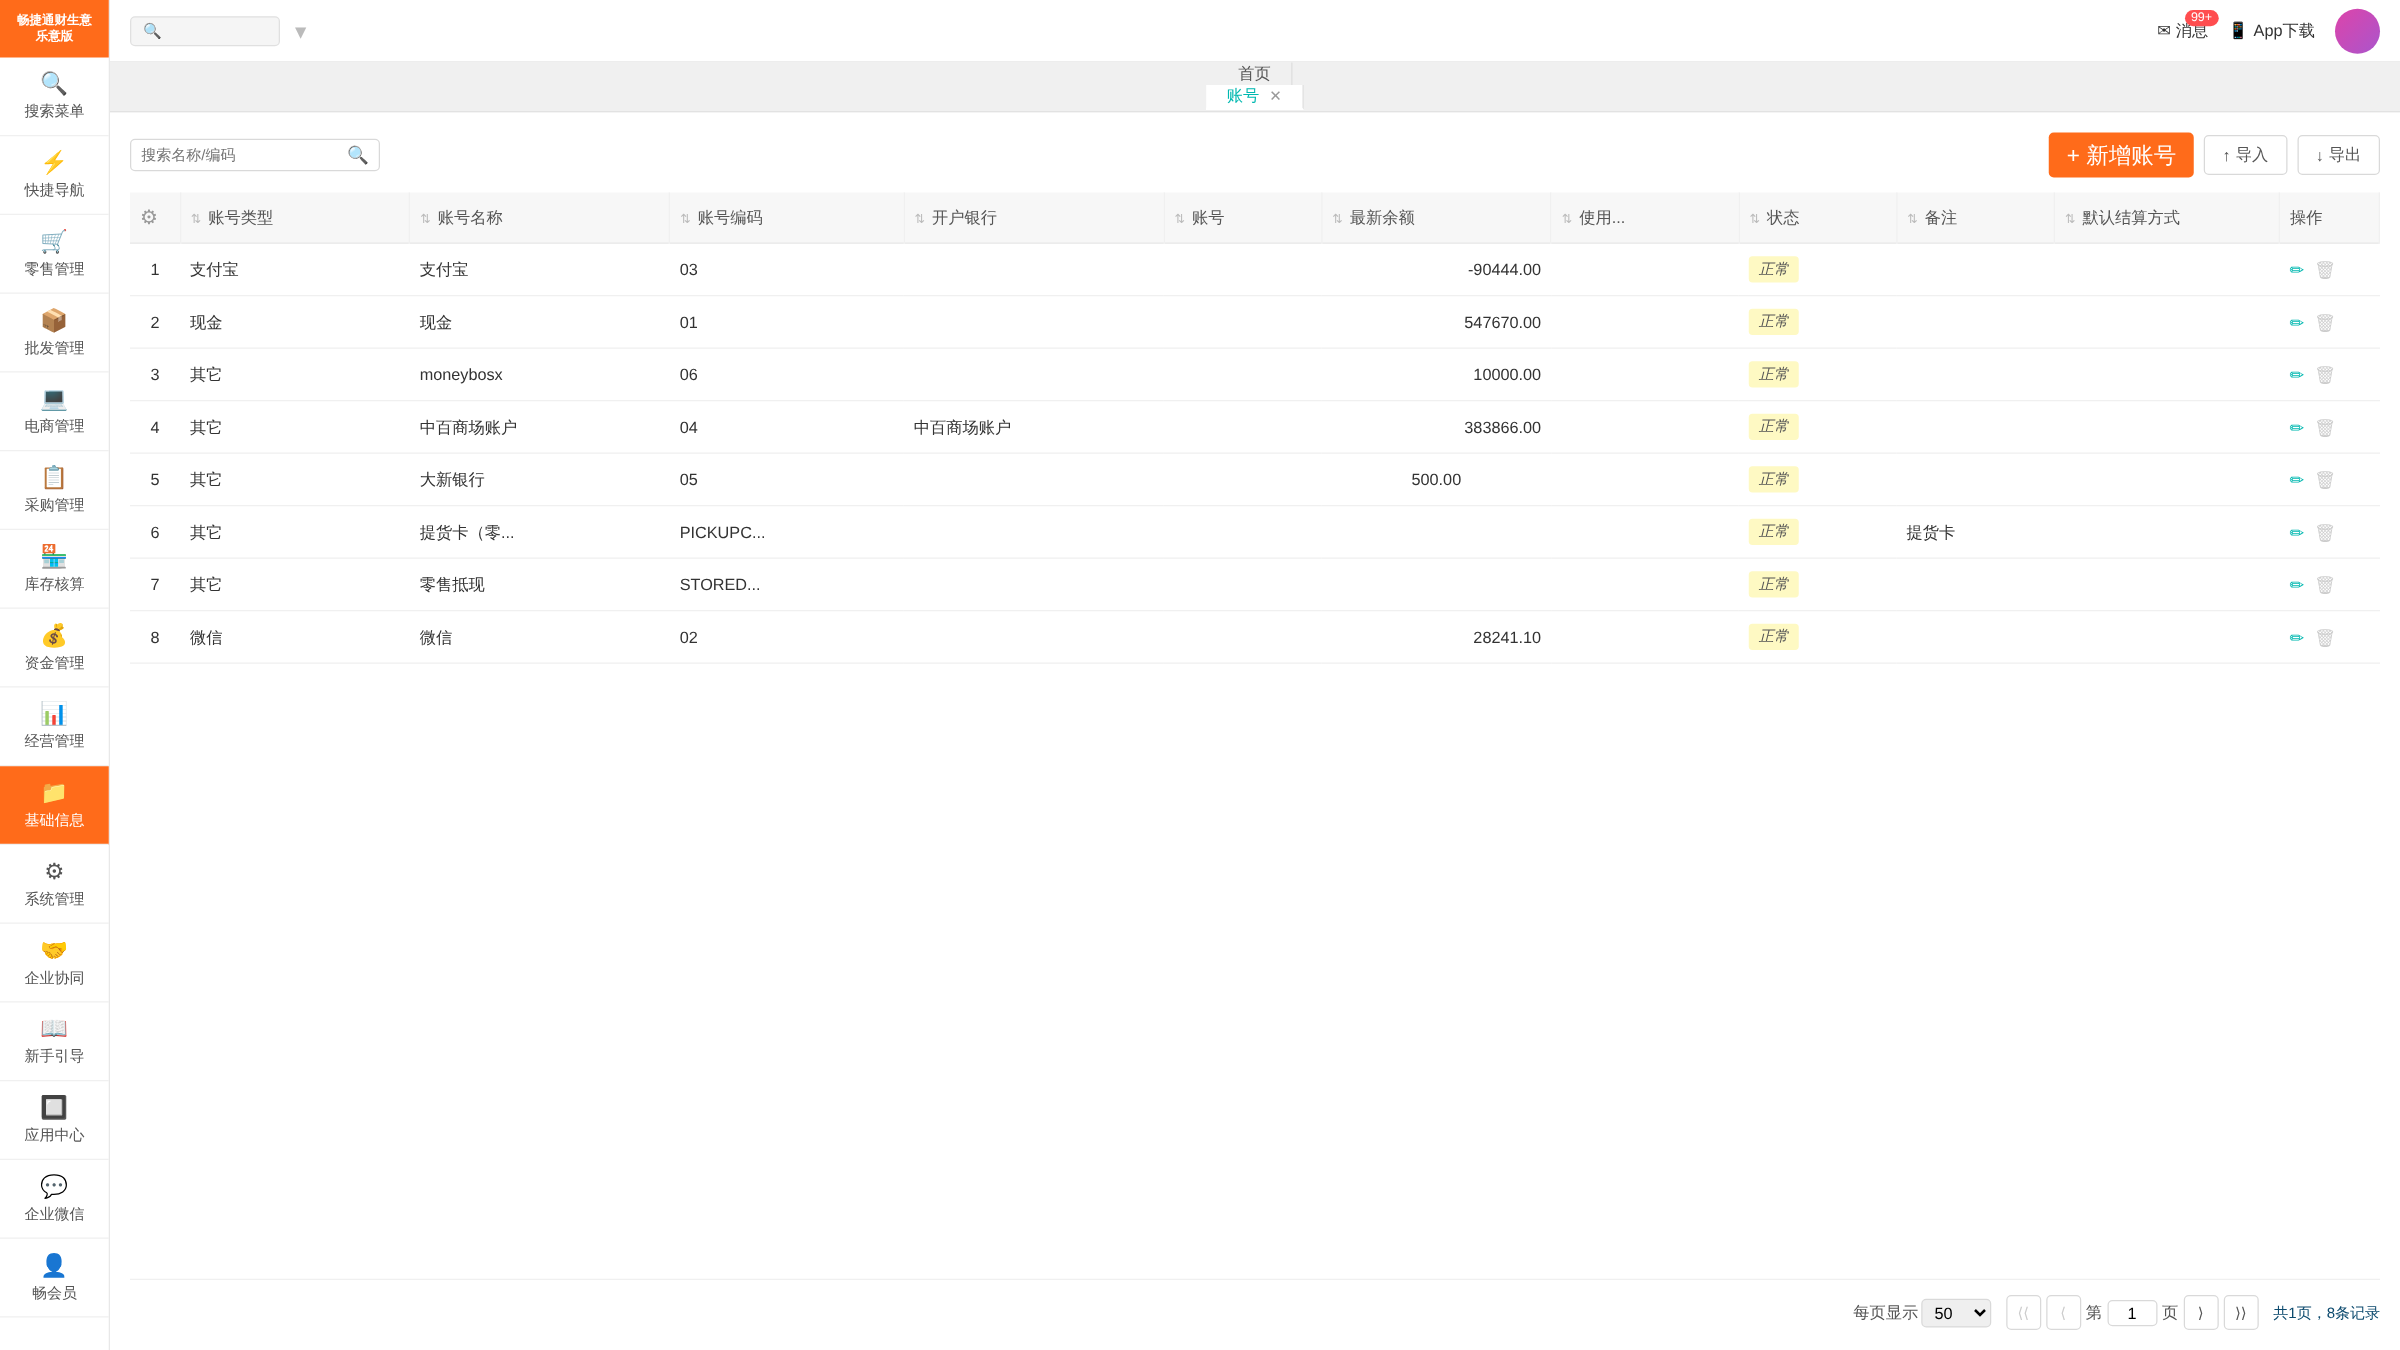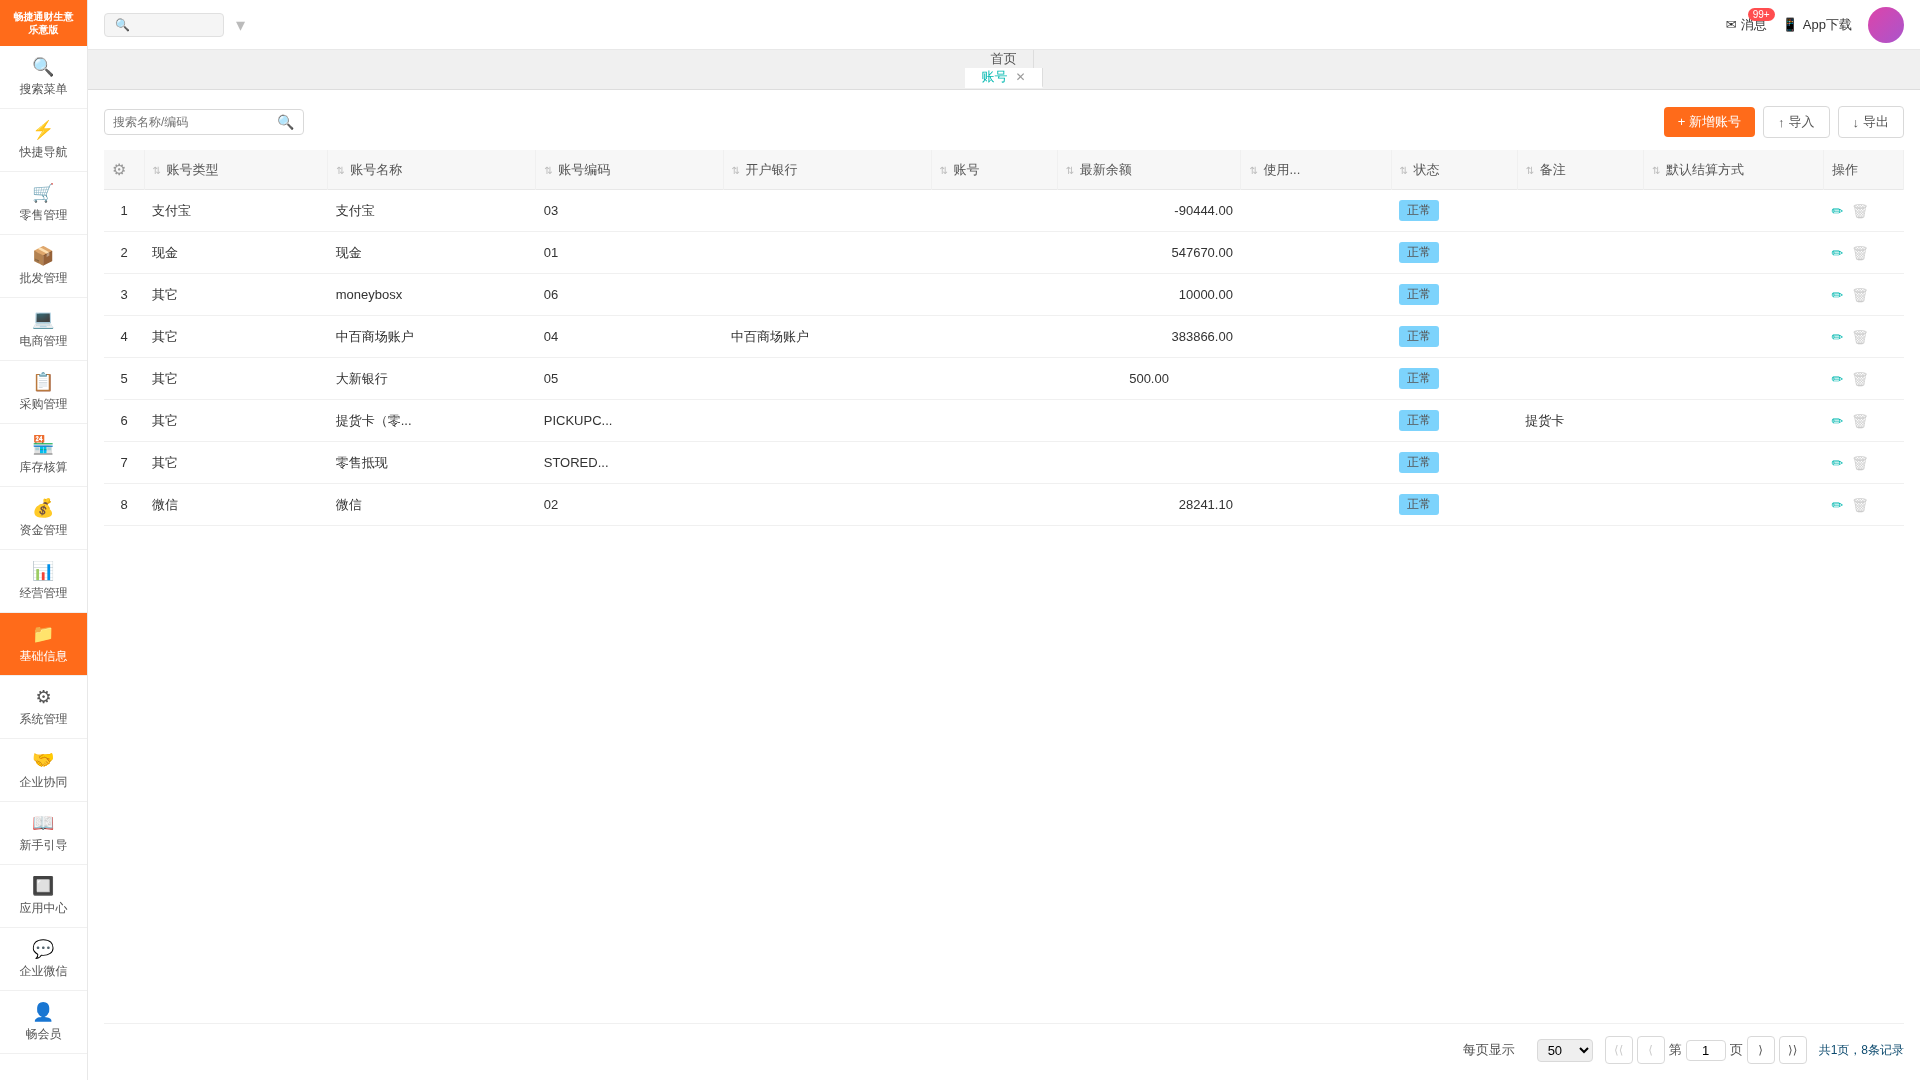--- a/index.html
+++ b/index.html
@@ -128,21 +128,21 @@
     }
     .search-input-wrap input { border: none; outline: none; font-size: 12px; width: 100%; color: #333; }
     .search-input-wrap .search-icon { color: #999; font-size: 14px; cursor: pointer; }
     .toolbar-right { display: flex; align-items: center; gap: 8px; }
     .btn-primary {
       background: #ff6b1a;
       color: #fff;
       border: none;
       border-radius: 4px;
       padding: 6px 14px;
-      font-size: 13px;
+      font-size: 18px;
       cursor: pointer;
       display: flex;
       align-items: center;
       gap: 4px;
     }
     .btn-default {
       background: #fff;
       color: #555;
       border: 1px solid #d9d9d9;
       border-radius: 4px;
@@ -175,39 +175,39 @@
     }
     .row-num { color: #999; text-align: center; }
     .status-badge {
       display: inline-block;
       background: #f0f0f0;
       color: #555;
       border-radius: 3px;
       padding: 2px 8px;
       font-size: 12px;
     }
-    .status-normal { background: #7dd3fc; color: #555; }
+    .status-normal { background: #fef9c3; color: #555; font-style: italic; }
     .action-btns { display: flex; gap: 8px; }
     .action-icon { color: #00b8b0; cursor: pointer; font-size: 14px; }
     .action-icon.del { color: #ccc; cursor: pointer; font-size: 14px; }
     .settings-col { color: #999; font-size: 16px; cursor: pointer; }
 
     
     .table-footer {
       display: flex;
       align-items: center;
       justify-content: flex-end;
       padding: 12px 0 0;
       gap: 12px;
       color: #555;
       font-size: 13px;
       border-top: 1px solid #f0f0f0;
       margin-top: auto;
     }
-    .per-page-wrap { display: flex; align-items: center; gap: 22px; }
+    .per-page-wrap { display: flex; align-items: center; gap: 2px; }
     .per-page-select {
       border: 1px solid #d9d9d9;
       border-radius: 4px;
       padding: 2px 6px;
       font-size: 13px;
       cursor: pointer;
     }
     .pagination { display: flex; align-items: center; gap: 4px; }
     .page-btn { width: 28px; height: 28px; display: flex; align-items: center; justify-content: center; border: 1px solid #d9d9d9; border-radius: 4px; cursor: pointer; color: #555; font-size: 12px; background: #fff; }
     .page-btn.disabled { color: #ccc; cursor: not-allowed; }

